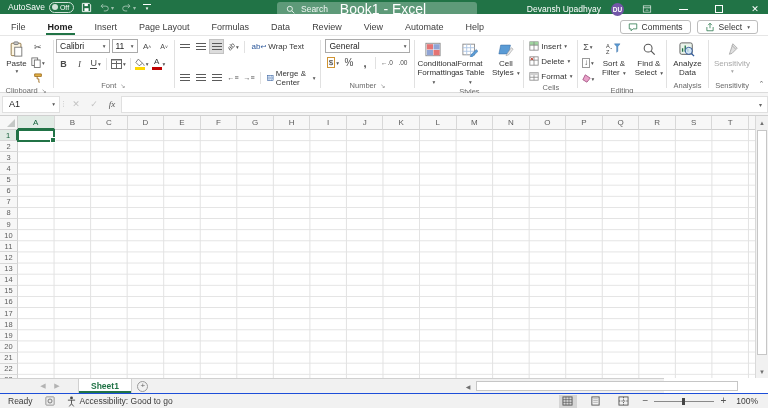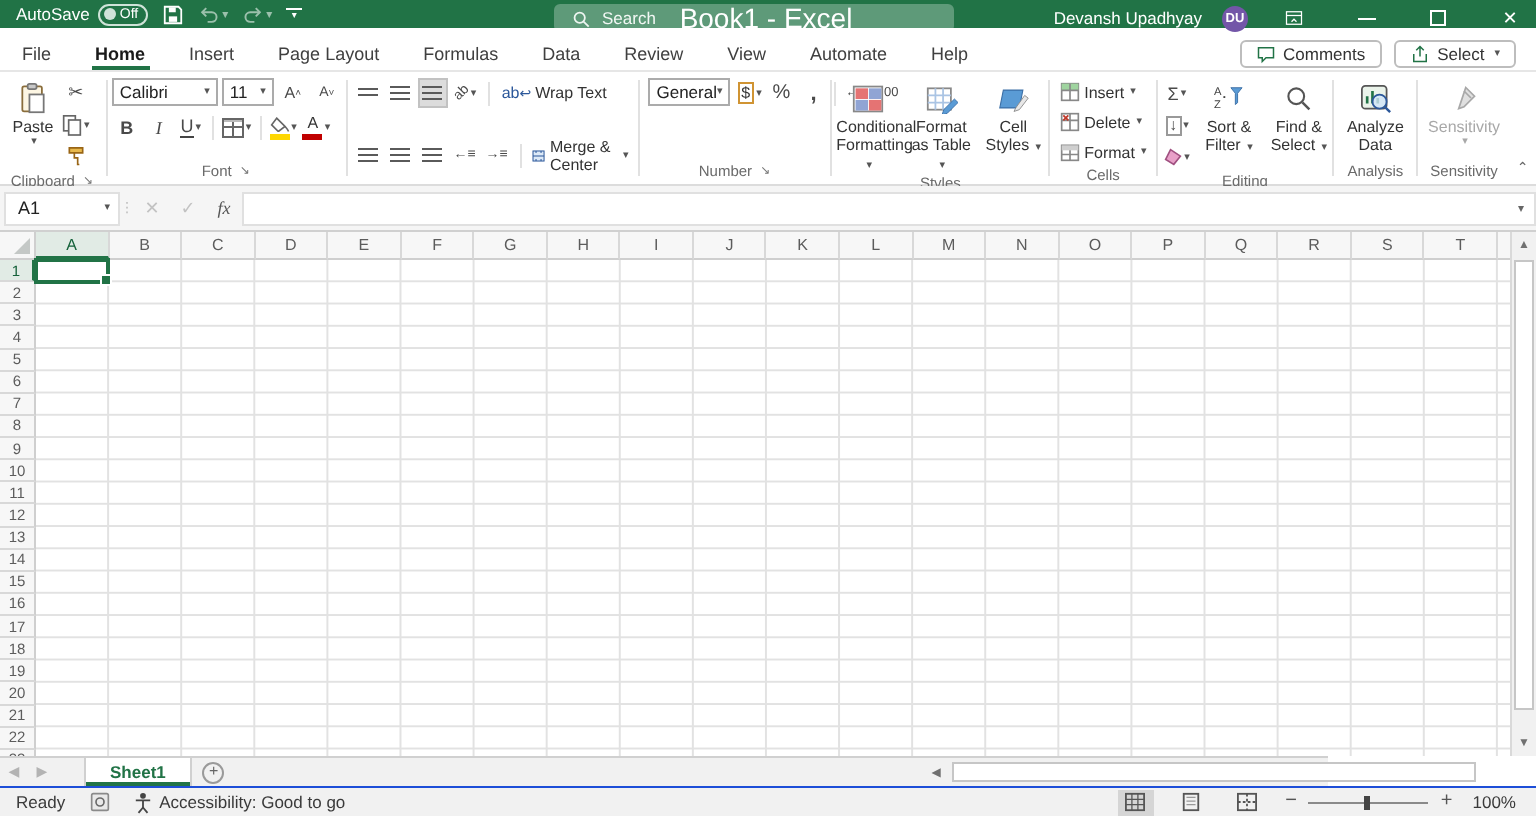--- a/index.html
+++ b/index.html
@@ -108,21 +108,21 @@
   .selcell::after { content:""; position:absolute; right:-3px; bottom:-3px; width:4px; height:4px;
                     background:#217346; border:1px solid #fff; }
   
   .vscroll { position:absolute; right:0; top:0; width:13px; bottom:0; background:#f1f1f1; border-left:1px solid #d9d9d9; }
   .varrow { height:13px; display:flex; align-items:center; justify-content:center; font-size:6px; color:#707070; }
   .vthumb { position:absolute; left:1px; right:1px; top:14px; height:225px; background:#fff; border:1px solid #c6c6c6; }
   .varrow.bottom { position:absolute; bottom:0; left:0; right:0; }
 
   
   .sheetbar { position:absolute; left:0; top:378px; width:664px; height:15px; background:#f1f1f1;
-              border-top:1px solid #d0d0d0; display:flex; align-items:stretch; }
+              border-top:1px solid #d0d0d0; display:flex; align-items:stretch;padding-left:36px; }
   .snav { width:14px; display:flex; align-items:center; justify-content:center; font-size:7px; color:#b3b3b3; }
   .sheettab { background:#fff; padding:0 12px; display:flex; align-items:center; font-size:8.5px;
               font-weight:bold; color:#217346; border-right:1px solid #d0d0d0; border-left:1px solid #d0d0d0;
               position:relative; }
   .sheettab::after { content:""; position:absolute; left:0; right:0; bottom:0; height:2px; background:#217346; }
   .addsheet { width:22px; display:flex; align-items:center; justify-content:center; }
   .addsheet .circ { width:11px; height:11px; border-radius:50%; border:1px solid #9a9a9a; color:#666;
                     font-size:8px; display:flex; align-items:center; justify-content:center; line-height:1; }
   .hscroll { position:absolute; left:462px; right:13px; top:1px; bottom:1px; background:#f1f1f1;
              display:flex; align-items:stretch; }
@@ -391,21 +391,21 @@
             </svg>
           <span>Merge &amp; Center</span>
           <span class="caret">▾</span>
         </div>
       </div>
     </div>
   </div>
   <div class="rsep"></div>
 
   <div class="rgroup" style="width:95px;">
-    <div class="rbody" style="gap:2px;padding:3px 4px 0;">
+    <div class="rbody" style="flex-direction:column;gap:2px;padding:3px 4px 0;">
       <div class="combo" style="width:100%;">
           <span>General</span>
           <span class="caret">▾</span>
         </div>
       <div style="display:flex;align-items:center;gap:1px;width:100%;">
         <div class="sbtn">
             <span style="font-size:8px;border:1px solid #d09433;padding:0 1px;color:#333;">$</span>
             <span class="caret">▾</span>
           </div>
         <div class="sbtn">

